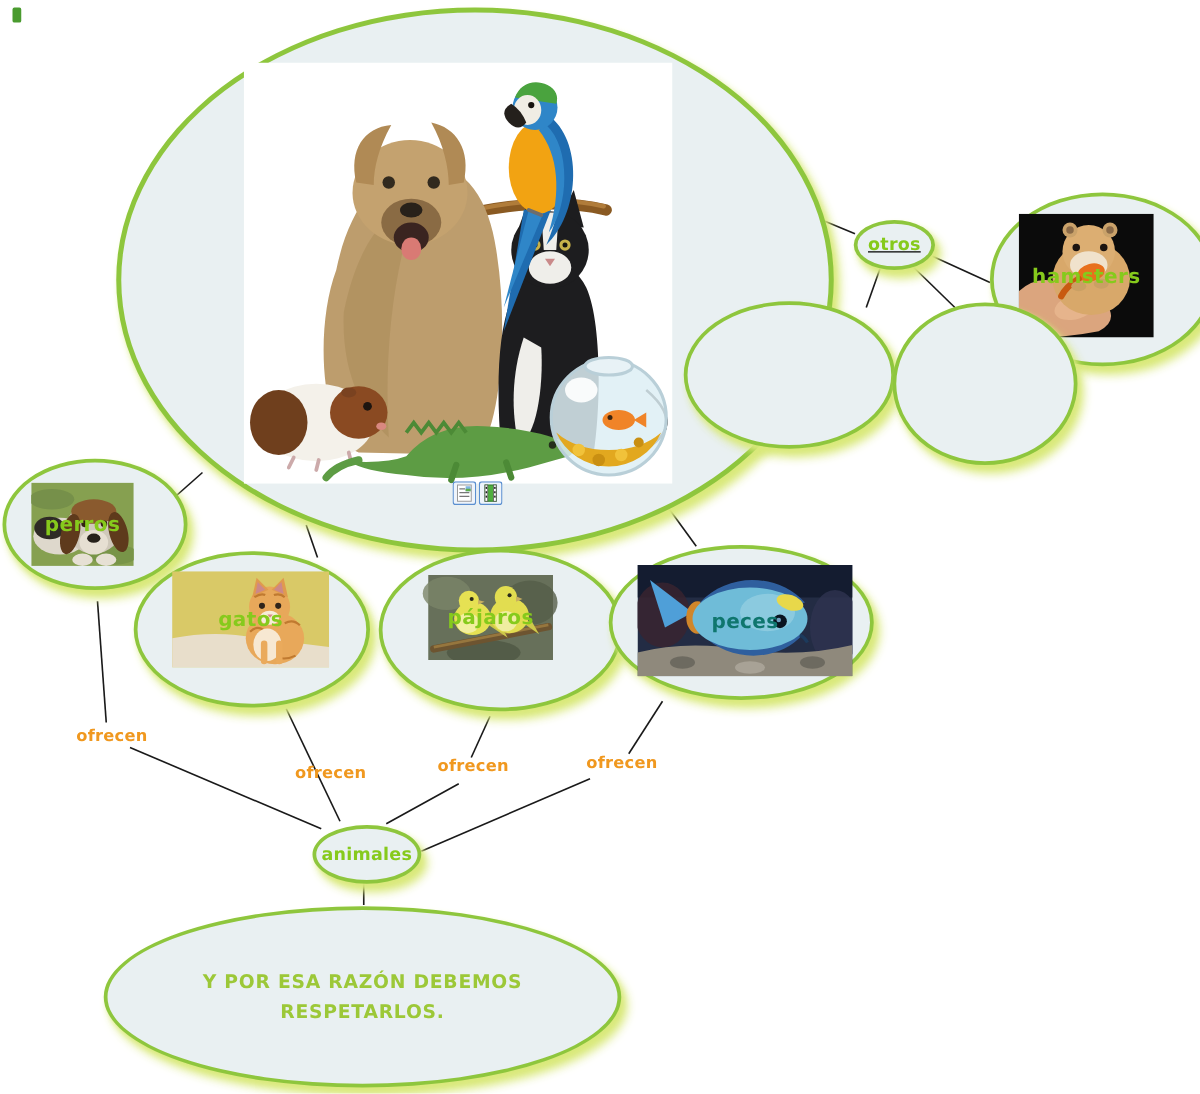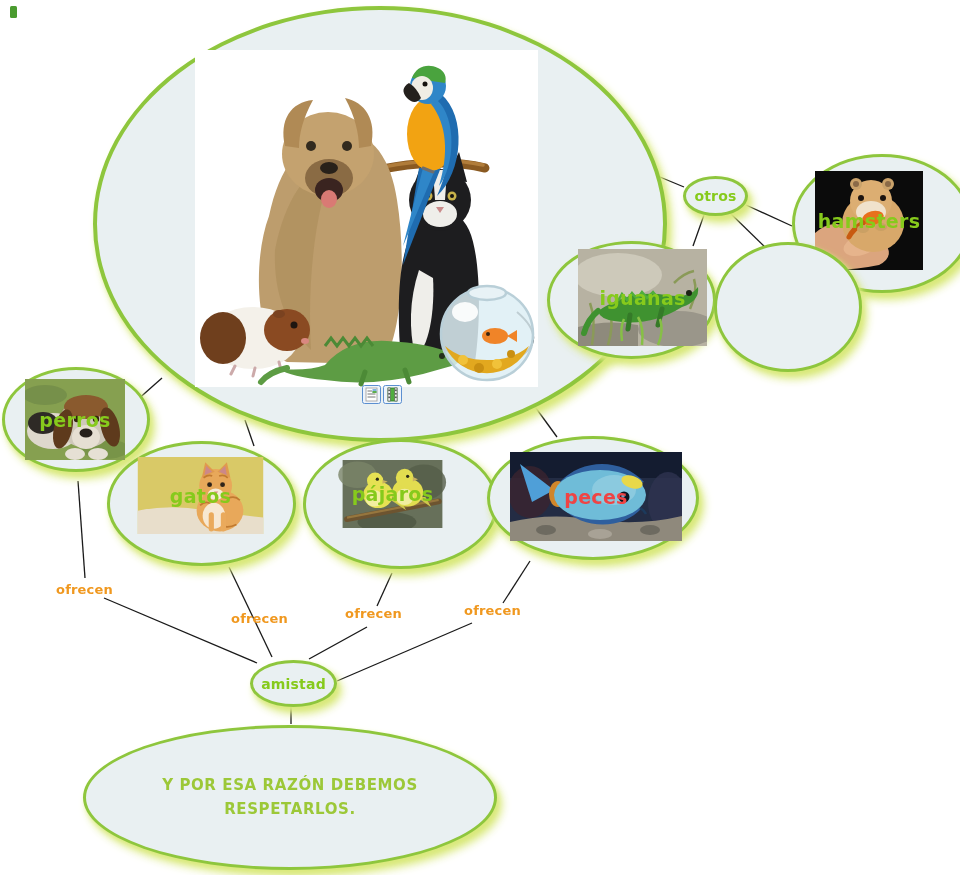--- a/index.html
+++ b/index.html
@@ -23,31 +23,31 @@
     background:var(--node-fill);
     box-shadow:5px 7px 8px rgba(216,232,120,.95),2px 3px 4px rgba(226,240,150,.8);
     box-sizing:border-box;
     display:flex;align-items:center;justify-content:center;
   }
   .photo{position:absolute;}
   .photo svg{display:block;width:100%;height:100%;}
   .photo-label{
     position:absolute;left:0;top:50%;transform:translateY(-52%);
     width:100%;text-align:center;
-    color:var(--label-green);font-weight:bold;font-size:19px;letter-spacing:.3px;
+    color:var(--label-green);font-weight:bold;font-size:16px;letter-spacing:.3px;
     pointer-events:none;
   }
   .central-title{font-size:15px;letter-spacing:-.2px;}
   .bubble-label{
     color:var(--label-green);font-weight:bold;font-size:14px;letter-spacing:.2px;
   }
   .edge-label{
     position:absolute;color:var(--edge-label-orange);
     font-weight:bold;font-size:13px;letter-spacing:.2px;
-    z-index:13;width:62px;text-align:left;
+    z-index:13;width:62px;text-align:right;
   }
   .conclusion-text{
     text-align:center;color:var(--conclusion-green);
     font-weight:bold;font-size:15px;letter-spacing:.6px;line-height:1.55;
     padding:0 30px;
   }
   .attach-icons{position:absolute;left:362px;top:385px;z-index:3;display:flex;gap:2px;}
   .attach-icons svg{display:block;}
   .corner-marker{position:absolute;left:9px;top:5px;z-index:13;}
 </style>
@@ -194,45 +194,29 @@
       <ellipse cx="56" cy="41" rx="15" ry="11" fill="#f0e2cc"></ellipse>
       <ellipse cx="58" cy="47" rx="11" ry="7" fill="#e8701c" transform="rotate(-14 58 47)"></ellipse>
       <path d="M48 52 Q38 58 34 66" stroke="#c85a10" stroke-width="5" fill="none" stroke-linecap="round"></path>
       <ellipse cx="66" cy="56" rx="6" ry="4" fill="#caa064"></ellipse>
       <ellipse cx="48" cy="58" rx="6" ry="4" fill="#caa064"></ellipse>
     </svg>
     <span class="photo-label">hamsters</span>
   </div>
 
   <div class="node" style="left:547px;top:241px;width:169px;height:118px;z-index:4;"></div>
-  <div class="photo" style="left:578px;top:249px;width:129px;height:97px;z-index:5;">
-    <svg viewBox="0 0 129 97">
-      <rect width="129" height="97" fill="#b7b2a2"></rect>
-      <ellipse cx="40" cy="26" rx="44" ry="22" fill="#cdc9ba"></ellipse>
-      <ellipse cx="100" cy="80" rx="40" ry="18" fill="#9a968a"></ellipse>
-      <path d="M0 78 Q30 70 60 76 L60 97 L0 97 Z" fill="#8e8a7c"></path>
-      <path d="M14 96 q4 -26 -2 -42 M30 96 q6 -20 2 -34 M112 60 q8 -18 4 -30 M96 34 q10 -10 20 -12" stroke="#8a9a58" stroke-width="2.5" fill="none"></path>
-      <path d="M20 62 Q52 40 88 46 Q112 50 120 38 Q122 52 104 58 Q72 78 36 72 Q22 70 20 62 Z" fill="#3f9230"></path>
-      <path d="M20 62 Q10 70 6 84" stroke="#3f9230" stroke-width="6" fill="none" stroke-linecap="round"></path>
-      <path d="M40 52 l4 -7 l5 6 l5 -7 l5 6 l5 -7 l5 6 l6 -6 l5 6" stroke="#4fae3c" stroke-width="2.5" fill="none"></path>
-      <circle cx="111" cy="44" r="3" fill="#1c2414"></circle>
-      <path d="M84 60 l-4 16 M52 66 l-2 14" stroke="#357a28" stroke-width="5" stroke-linecap="round"></path>
-      <path d="M64 96 q2 -18 -4 -28 M80 96 q6 -14 2 -26 M44 92 q-2 -14 2 -22" stroke="#86c045" stroke-width="2.5" fill="none"></path>
-    </svg>
-    <span class="photo-label">iguanas</span>
-  </div>
 
   <div class="node" style="left:714px;top:242px;width:148px;height:130px;z-index:6;"></div>
 
-  <div class="node" style="left:683px;top:176px;width:65px;height:40px;z-index:8;">
+  <div class="node" style="left:683px;top:176px;width:65px;height:40px;z-index:8;text-decoration:underline;">
     <span class="bubble-label">otros</span>
   </div>
 
   <div class="node" style="left:2px;top:367px;width:148px;height:105px;z-index:4;"></div>
-  <div class="photo" style="left:25px;top:379px;width:100px;height:81px;z-index:5;">
+  <div class="photo" style="left:25px;top:379px;width:82px;height:81px;z-index:5;">
     <svg viewBox="0 0 100 81">
       <rect width="100" height="81" fill="#86a050"></rect>
       <ellipse cx="20" cy="16" rx="22" ry="10" fill="#76904a"></ellipse>
       <ellipse cx="80" cy="70" rx="24" ry="10" fill="#789448"></ellipse>
       <ellipse cx="28" cy="52" rx="26" ry="18" fill="#ded8cc"></ellipse>
       <ellipse cx="18" cy="44" rx="15" ry="11" fill="#2e2a26"></ellipse>
       <ellipse cx="61" cy="44" rx="27" ry="25" fill="#cfc8ba"></ellipse>
       <path d="M36 32 Q61 14 86 32 Q74 22 61 22 Q48 22 36 32 Z" fill="#8a5a2e"></path>
       <ellipse cx="61" cy="28" rx="22" ry="12" fill="#8a5a2e"></ellipse>
       <ellipse cx="38" cy="50" rx="9" ry="20" fill="#5e3a1c" transform="rotate(14 38 50)"></ellipse>
@@ -311,25 +295,25 @@
       <ellipse cx="48" cy="42" rx="9" ry="13" fill="#d0862a"></ellipse>
       <path d="M50 30 C72 6 112 6 134 30 L120 34 C104 18 76 18 60 36 Z" fill="#2f5f9e"></path>
       <path d="M52 56 C74 78 112 78 132 56 L118 54 C104 68 78 68 62 52 Z" fill="#2f5f9e"></path>
       <ellipse cx="90" cy="43" rx="46" ry="25" fill="#6fbcd8"></ellipse>
       <ellipse cx="104" cy="38" rx="22" ry="15" fill="#9fd4e4" opacity=".6"></ellipse>
       <ellipse cx="122" cy="30" rx="11" ry="6" fill="#e8d84a" transform="rotate(18 122 30)"></ellipse>
       <circle cx="114" cy="45" r="5.5" fill="#0a1420"></circle>
       <circle cx="113" cy="44" r="1.8" fill="#6fa0c0"></circle>
       <path d="M130 56 q4 2 6 6" stroke="#1c3a5c" stroke-width="2.5" fill="none"></path>
     </svg>
-    <span class="photo-label" style="color:#ef4444;">peces</span>
+    <span class="photo-label" style="color:#0f766e;">peces</span>
   </div>
 
   <div class="node" style="left:250px;top:660px;width:87px;height:47px;z-index:12;">
-    <span class="bubble-label">amistad</span>
+    <span class="bubble-label">animales</span>
   </div>
 
   <div class="node" style="left:83px;top:725px;width:414px;height:145px;z-index:12;">
     <div class="conclusion-text">
       <div>Y POR ESA RAZÓN DEBEMOS RESPETARLOS.</div>
     </div>
   </div>
 
   <span class="edge-label" style="left:56px;top:582px;">ofrecen</span>
   <span class="edge-label" style="left:231px;top:611px;">ofrecen</span>

